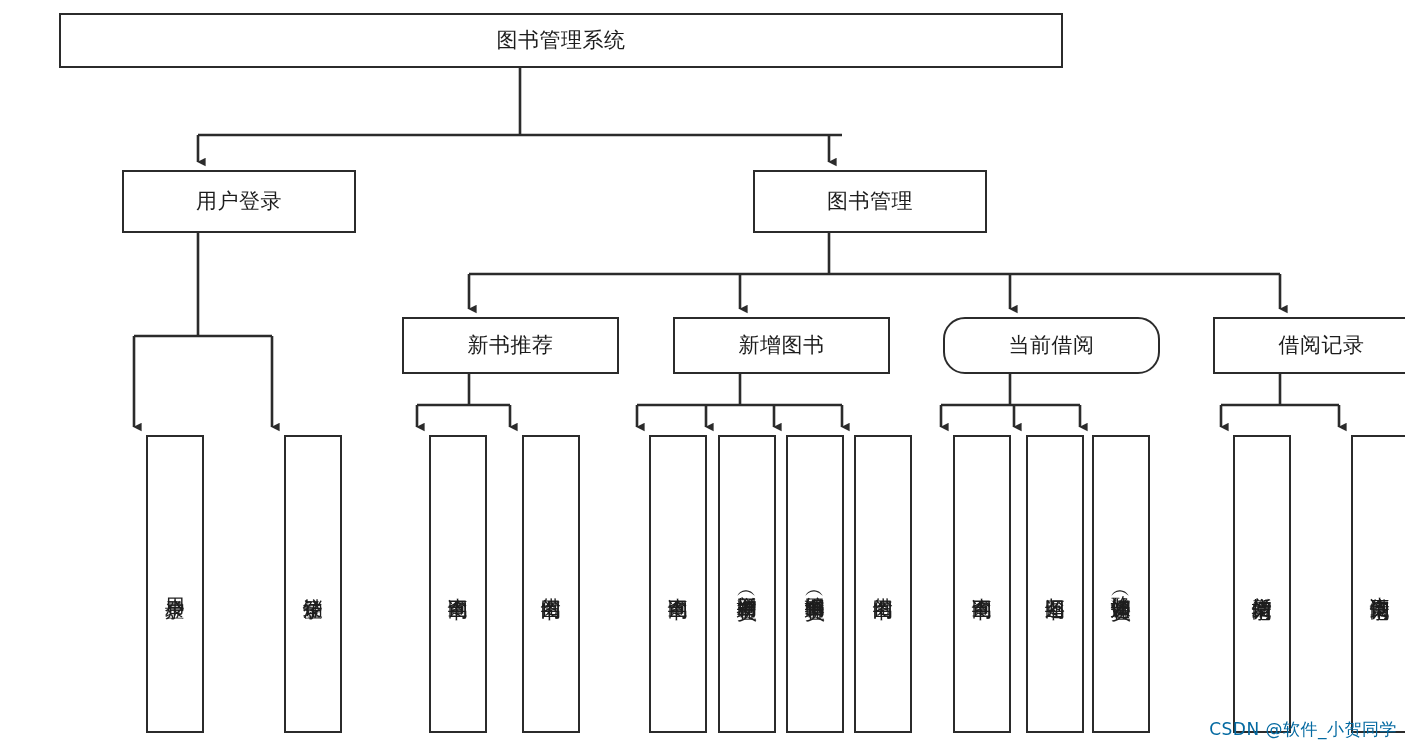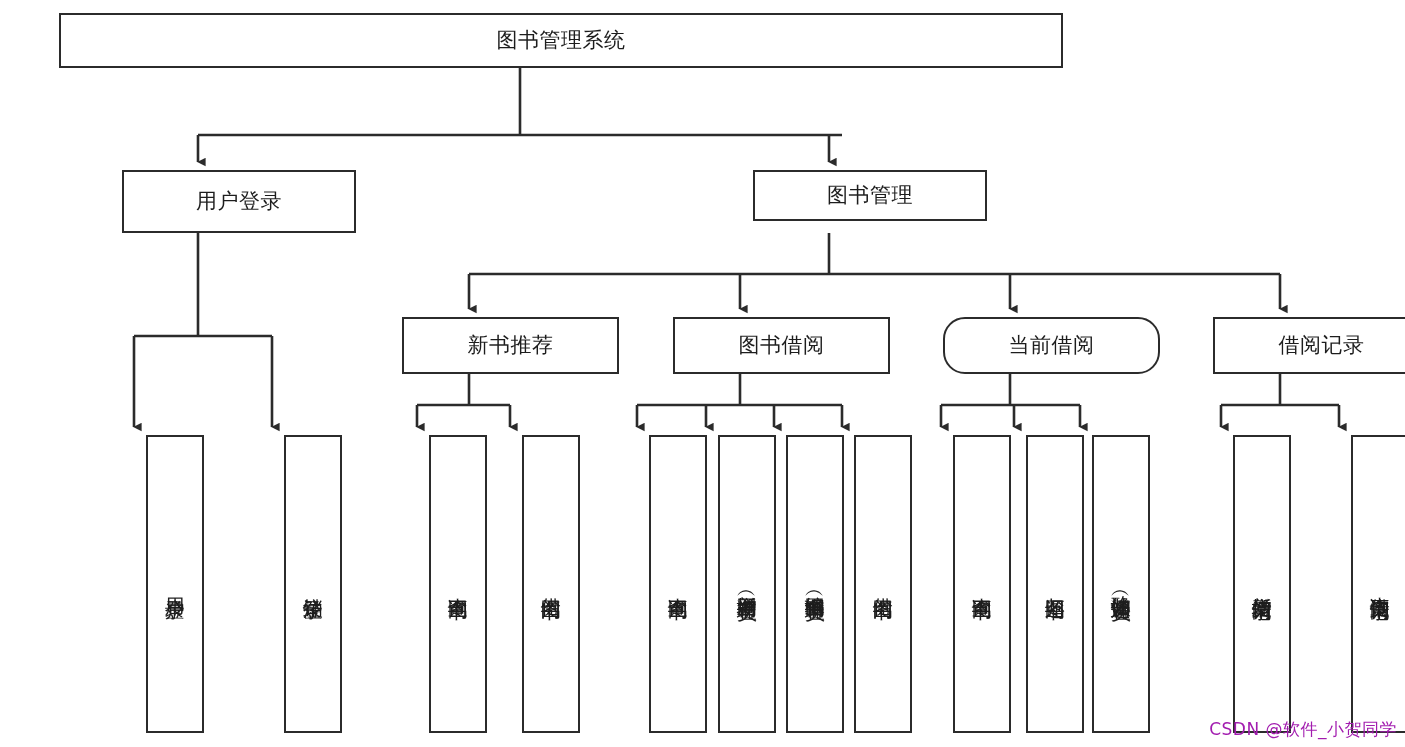--- a/index.html
+++ b/index.html
@@ -51,21 +51,21 @@
     line-height: 1.22;
     letter-spacing: 1px;
     white-space: nowrap;
     max-height: 100%;
   }
   #watermark {
     position: absolute;
     right: 8px;
     bottom: 6px;
     font-size: 17px;
-    color: #a21caf;
+    color: #0369a1;
     letter-spacing: 0.5px;
     z-index: 5;
     white-space: nowrap;
     font-family: "DejaVu Sans", "Liberation Sans", sans-serif;
   }
 </style>
 </head>
 <body>
 
 <svg id="canvas" viewBox="0 0 1405 747" xmlns="http://www.w3.org/2000/svg">
@@ -118,28 +118,28 @@
   </g>
 </svg>
 
 <div id="nodes">
     <div class="node" style="left: 18px; top: 13px; width: 1004px; height: 55px;">
       <span class="node-label">图书管理系统</span>
     </div>
     <div class="node" style="left: 81px; top: 170px; width: 234px; height: 63px;">
       <span class="node-label">用户登录</span>
     </div>
-    <div class="node" style="left: 712px; top: 170px; width: 234px; height: 51px;">
+    <div class="node" style="left: 712px; top: 170px; width: 234px; height: 63px;">
       <span class="node-label">图书管理</span>
     </div>
     <div class="node" style="left: 361px; top: 317px; width: 217px; height: 57px;">
       <span class="node-label">新书推荐</span>
     </div>
     <div class="node" style="left: 632px; top: 317px; width: 217px; height: 57px;">
-      <span class="node-label">图书借阅</span>
+      <span class="node-label">新增图书</span>
     </div>
     <div class="node" style="left: 902px; top: 317px; width: 217px; height: 57px; border-radius: 22px;">
       <span class="node-label">当前借阅</span>
     </div>
     <div class="node" style="left: 1172px; top: 317px; width: 217px; height: 57px;">
       <span class="node-label">借阅记录</span>
     </div>
     <div class="node vertical" style="left: 105px; top: 435px; width: 58px; height: 298px;">
       <span class="node-label">用户登录</span>
     </div>

